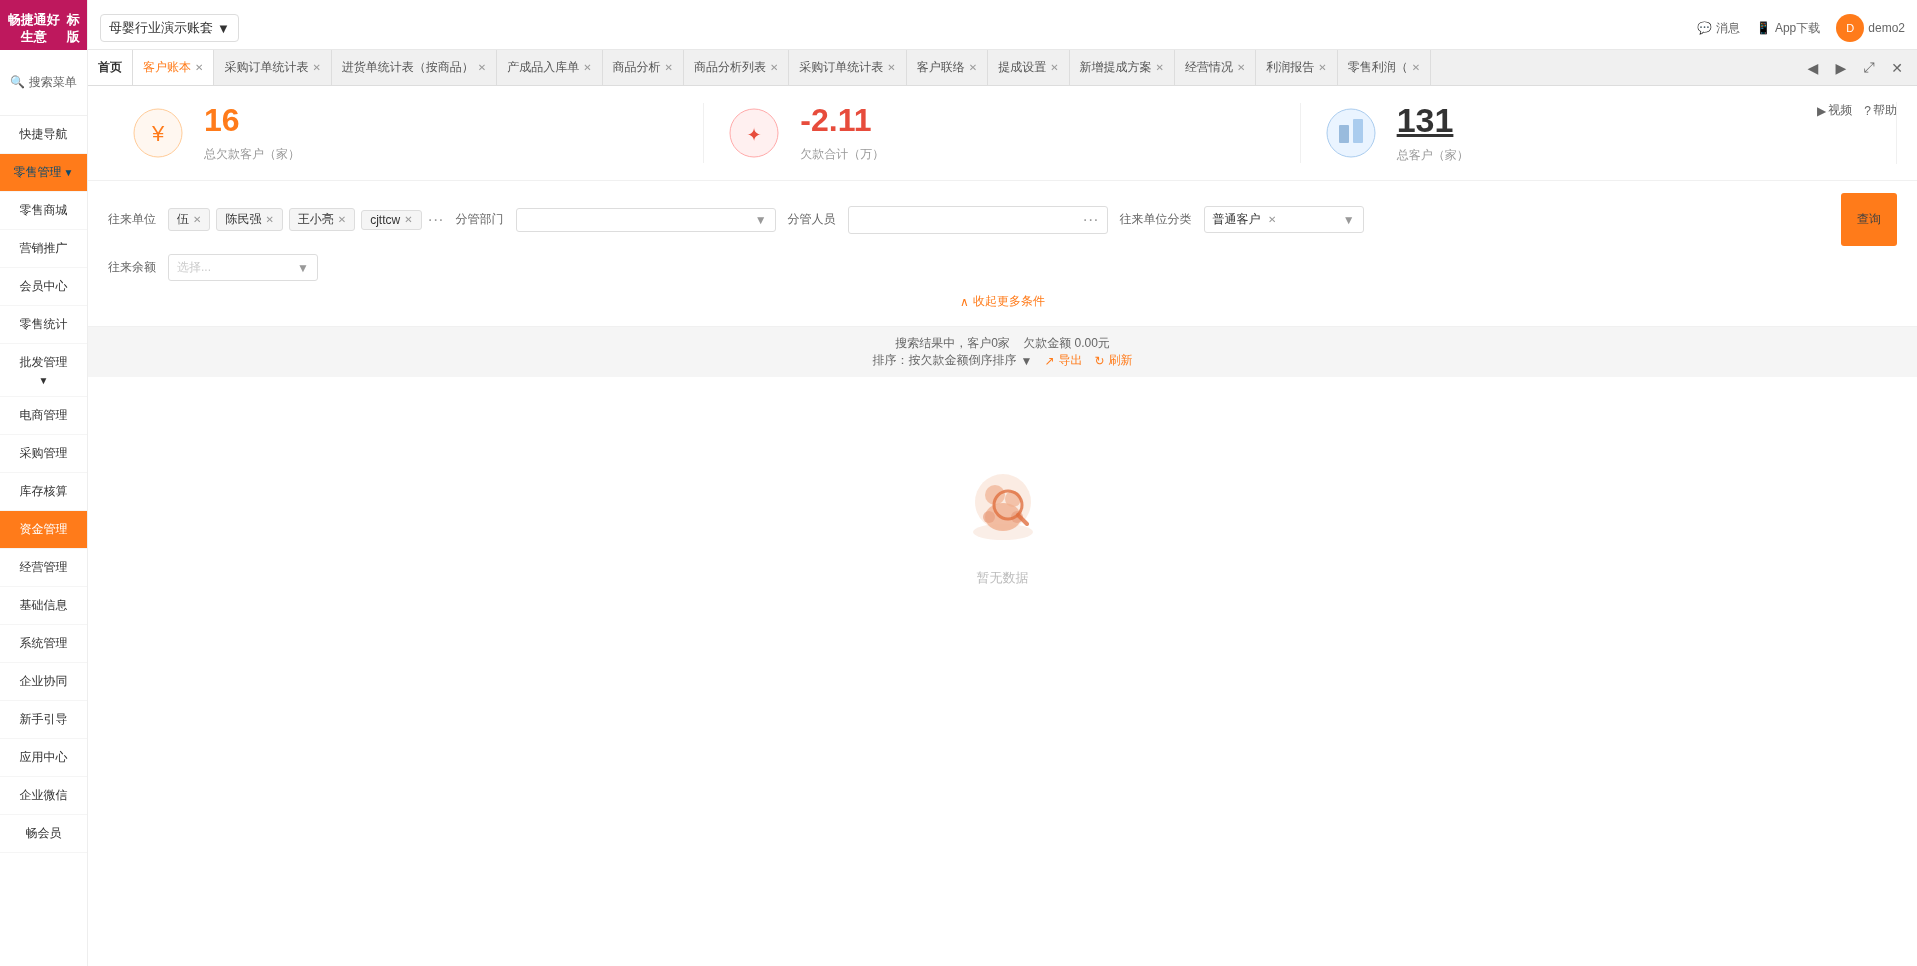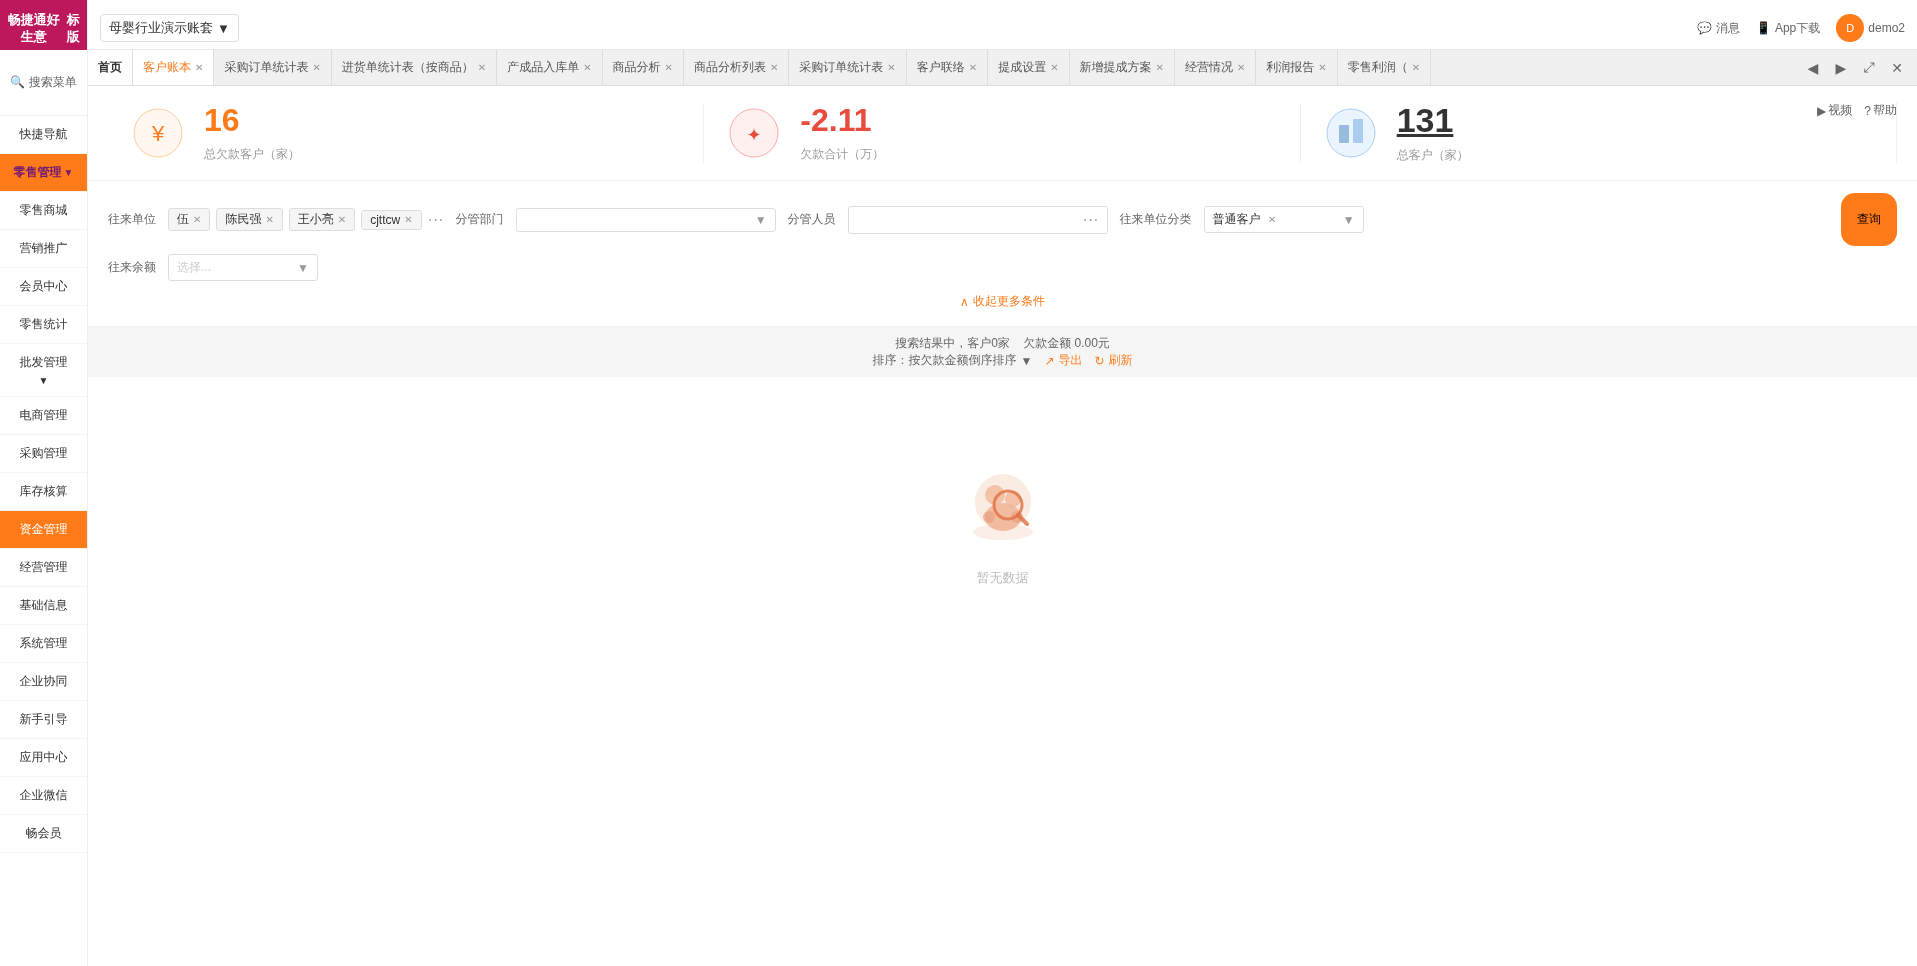--- a/index.html
+++ b/index.html
@@ -39,22 +39,21 @@
     .sidebar-nav-item {
       padding: 10px 4px;
       text-align: center;
       font-size: 12px;
       color: #333;
       cursor: pointer;
       border-bottom: 1px solid #f5f5f5;
     }
     .sidebar-nav-item.active {
       background: #ff7b1a;
-      color: #701a75;
-      font-weight: bold;
+      color: #0c4a6e;
     }
     .sidebar-nav-item.has-arrow { display: flex; align-items: center; justify-content: center; gap: 4px; flex-direction: column; }
 
     
     .main-area {
       flex: 1;
       display: flex;
       flex-direction: column;
       height: 966px;
       overflow: hidden;
@@ -178,22 +177,22 @@
       display: flex; align-items: center; gap: 4px;
       border: 1px solid #ddd; border-radius: 3px;
       padding: 4px 8px; background: #fff;
       font-size: 12px; color: #333;
       min-width: 180px; cursor: pointer;
     }
     .filter-select .arrow { color: #999; margin-left: auto; }
     .filter-select-wide { min-width: 260px; }
     .filter-dots { color: #999; font-size: 16px; cursor: pointer; }
     .filter-btn-query {
-      background: #ff7b1a; color: #000000;
-      border: none; border-radius: 14px;
+      background: #ff7b1a; color: #404040;
+      border: none; border-radius: 3px;
       padding: 18px 16px; cursor: pointer;
       font-size: 12px; margin-left: auto;
     }
     .filter-collapse { display: flex; align-items: center; justify-content: center; gap: 4px; color: #ff7b1a; font-size: 12px; cursor: pointer; padding: 4px; }
 
     
     .search-result-bar {
       background: #f5f5f5;
       padding: 8px 20px;
       display: flex;

